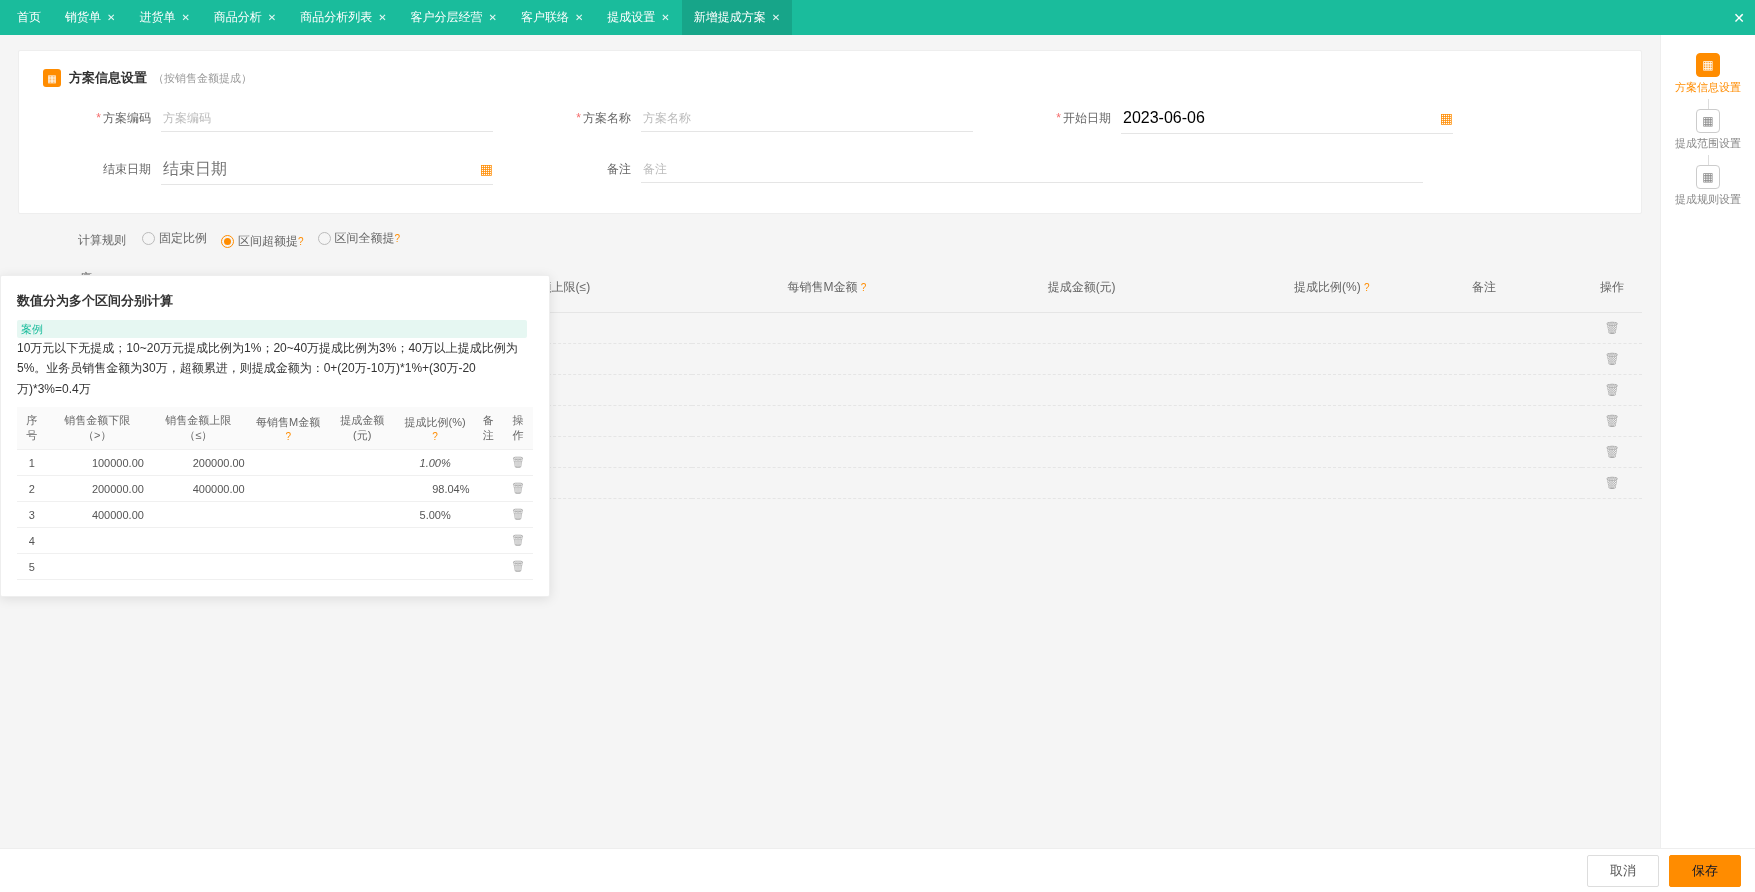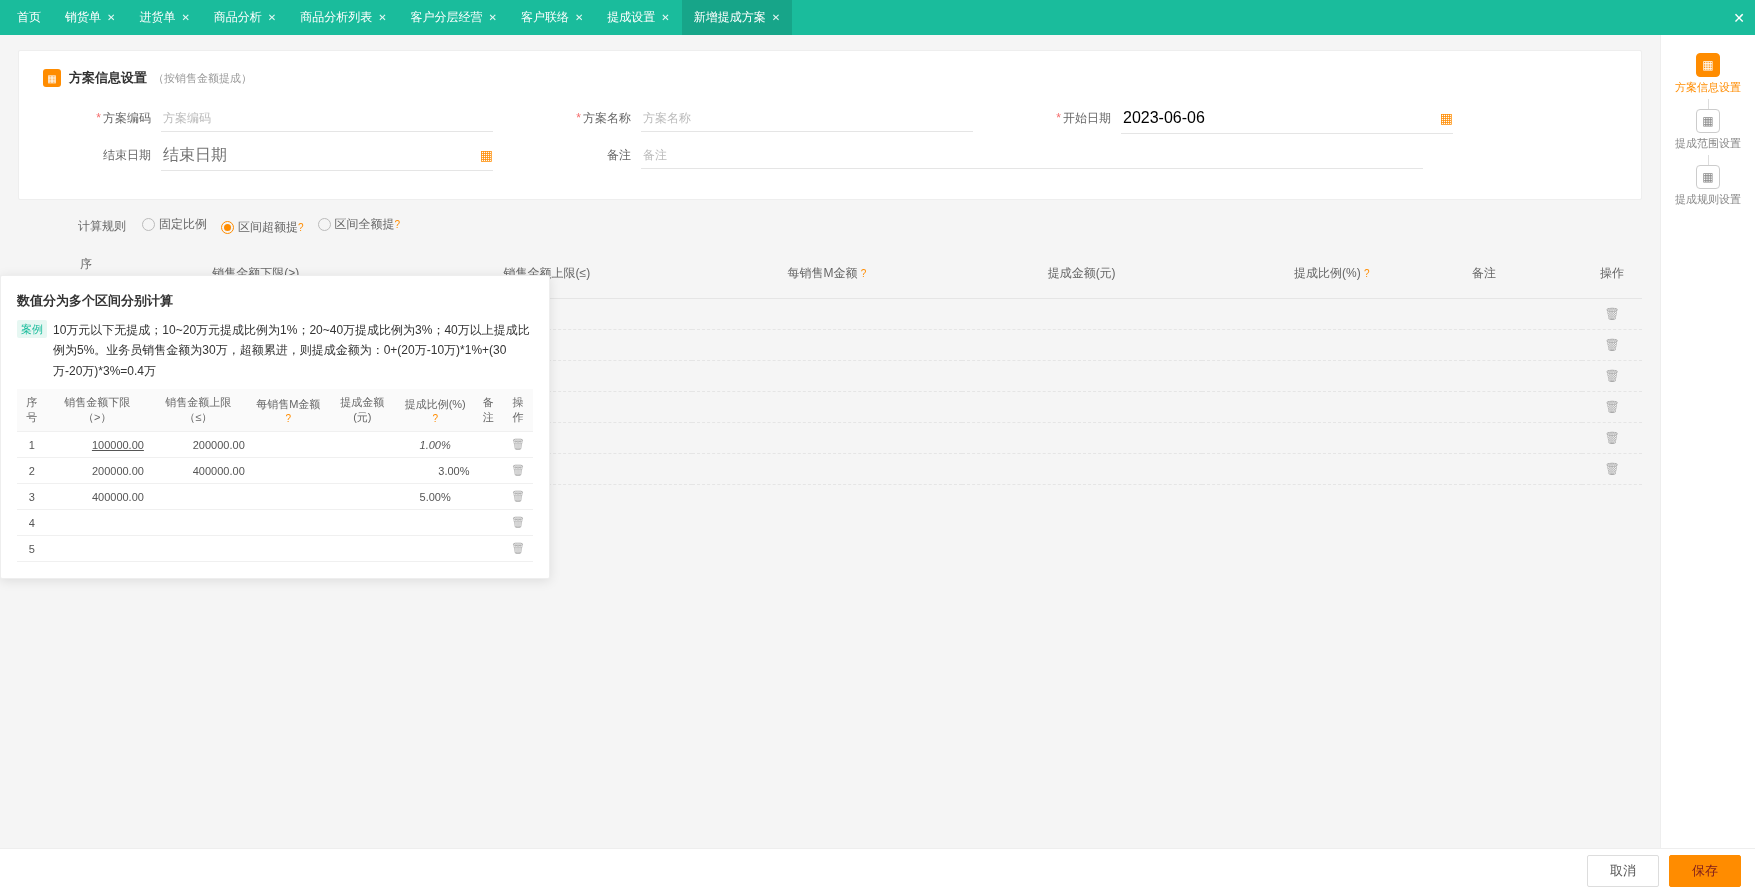--- a/index.html
+++ b/index.html
@@ -19,34 +19,34 @@
 .rn-step .icon { width:24px; height:24px; border:1px solid #ccc; border-radius:4px; display:flex; align-items:center; justify-content:center; margin-bottom:3px; font-size:12px;}
 .rn-step.active .icon { border-color:#ff8c00; background:#ff8c00; color:#fff; }
 .rn-line { width:1px; height:10px; background:#ddd; }
 
 .card { background:#fff; border:1px solid #eee; border-radius:2px; padding:18px 24px 28px; margin-bottom:16px; }
 .card-title-row { display:flex; align-items:center; margin-bottom:16px; }
 .card-title-icon { width:18px; height:18px; background:#ff8c00; border-radius:3px; display:inline-flex; align-items:center; justify-content:center; color:#fff; font-size:10px; margin-right:8px;}
 .card-title { font-size:13px; font-weight:600; color:#333; margin-right:6px;}
 .card-subtitle { font-size:11px; color:#999; }
 
-.form-grid { display:flex; flex-wrap:wrap; gap: 6px 60px; padding-left:30px;align-items:center;}
+.form-grid { display:flex; flex-wrap:wrap; gap: 20px 60px; padding-left:30px;align-items:center;}
 .field { display:flex; align-items:center; width:420px; }
 .field-label { width:78px; text-align:right; font-size:12px; color:#666; margin-right:10px; }
 .req { color:#f56c6c; margin-right:2px; }
 .field-input { flex:1; border:none; border-bottom:1px solid #e5e5e5; padding:6px 2px; font-size:12px; outline:none; }
 .field-input::placeholder { color:#bbb; }
 .date-wrap { flex:1; display:flex; align-items:center; border-bottom:1px solid #e5e5e5; }
 .date-wrap input { flex:1; border:none; padding:6px 2px; font-size:16px; outline:none; }
 .date-icon { color:#ff8c00; font-size:14px; }
 .remark-field { width: 870px; }
 
 .tooltip-card { position:absolute; left:0; top:240px; width:550px; background:#fff; border:1px solid #eee; border-radius:2px; box-shadow:0 2px 12px rgba(0,0,0,.1); padding:16px; z-index:50; }
 .tc-title { font-size:13px; font-weight:600; margin-bottom:10px; }
-.tc-example-row { display:flex; font-size:12px; line-height:1.7; margin-bottom:8px;}
+.tc-example-row { display:flex; font-size:12px; line-height:1.7; margin-bottom:8px;flex-direction:column;}
 .tc-tag { background:#e6f7f2; color:#1abc9c; padding:0 4px; border-radius:2px; margin-right:6px; height:18px; display:inline-flex; align-items:center; flex-shrink:0; font-size:11px;}
 .tc-example-text { color:#333; }
 .tc-table { width:100%; border-collapse:collapse; font-size:11px; margin-top:4px; }
 .tc-table th, .tc-table td { border-bottom:1px solid #f0f0f0; padding:6px 4px; text-align:center; }
 .tc-table th { background:#fafafa; color:#666; font-weight:500; }
 .tc-table td { color:#555; }
 .tc-del { color:#aaa; cursor:pointer; }
 .tc-note { color:#ff8c00; font-size:11px; margin-top:10px; }
 .help-sup { color:#ff8c00; font-size:10px; }
 
@@ -61,21 +61,21 @@
 .main-table th, .main-table td { border-bottom:1px dashed #e5e5e5; padding:8px 10px; }
 .main-table th { background:#f5f5f5; color:#666; font-weight:500; text-align:center; border-bottom:1px solid #e5e5e5;}
 .main-table th.left, .main-table td.left { text-align:left; }
 .main-table td { color:#666; }
 .main-table .seq { width:40px; }
 .main-table .op { width:60px; text-align:center; }
 .del-icon { color:#aaa; cursor:pointer; }
 
 .footer { position:fixed; left:0; right:0; bottom:0; height:44px; background:#fff; border-top:1px solid #eee; display:flex; justify-content:flex-end; align-items:center; padding:0 14px; gap:10px; }
 .btn { padding:6px 22px; font-size:13px; border-radius:2px; cursor:pointer; border:1px solid #ddd; background:#fff; color:#555; }
-.btn.primary { background:#ff8c00; border-color:#ff8c00; color:#7f1d1d; }
+.btn.primary { background:#ff8c00; border-color:#ff8c00; color:#0f172a; }
 
 .hidden-card { position:relative; z-index:1; }
 </style>
 </head>
 <body>
 
 <div class="topbar">
 
   <div class="tab">
       <span>首页</span>
@@ -169,35 +169,35 @@
               <th>每销售M金额 <span class="help-sup">?</span></th>
               <th>提成金额(元)</th>
               <th>提成比例(%) <span class="help-sup">?</span></th>
               <th>备注</th>
               <th>操作</th>
             </tr>
           </thead>
         <tbody id="tc-tbody">
             <tr>
               <td>1</td>
-              <td style="text-align: right; text-decoration: underline;">100000.00</td>
+              <td style="text-align: right;">100000.00</td>
               <td style="text-align: right;">200000.00</td>
               <td></td>
               <td></td>
               <td style=" font-style: italic;">1.00%</td>
               <td></td>
               <td><span class="tc-del">🗑</span></td>
             </tr>
             <tr>
               <td>2</td>
               <td style="text-align: right;">200000.00</td>
               <td style="text-align: right;">400000.00</td>
               <td></td>
               <td></td>
-              <td style="text-align: right;">3.00%</td>
+              <td style="text-align: right;">98.04%</td>
               <td></td>
               <td><span class="tc-del">🗑</span></td>
             </tr>
             <tr>
               <td>3</td>
               <td style="text-align: right;">400000.00</td>
               <td style="text-align: right;"></td>
               <td></td>
               <td></td>
               <td style="">5.00%</td>

